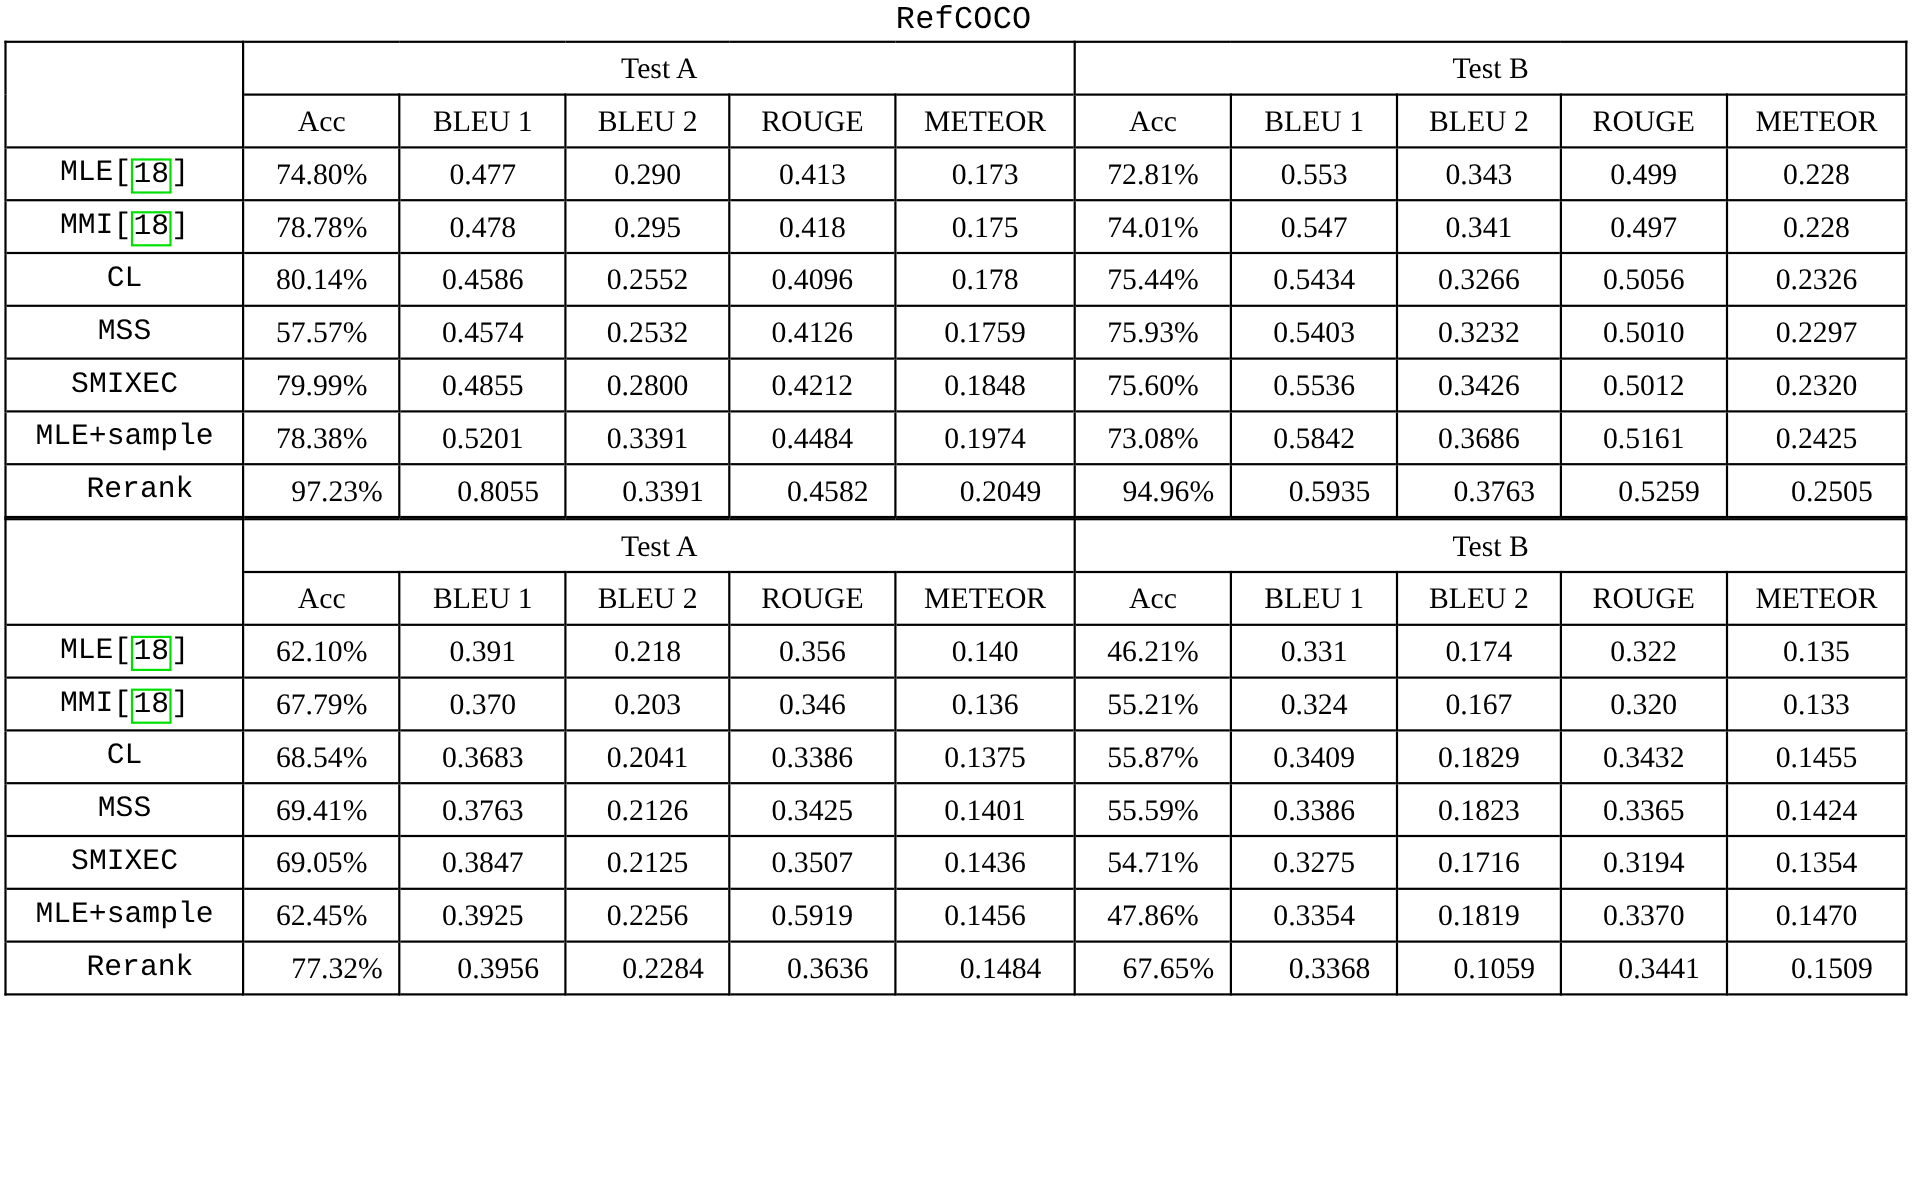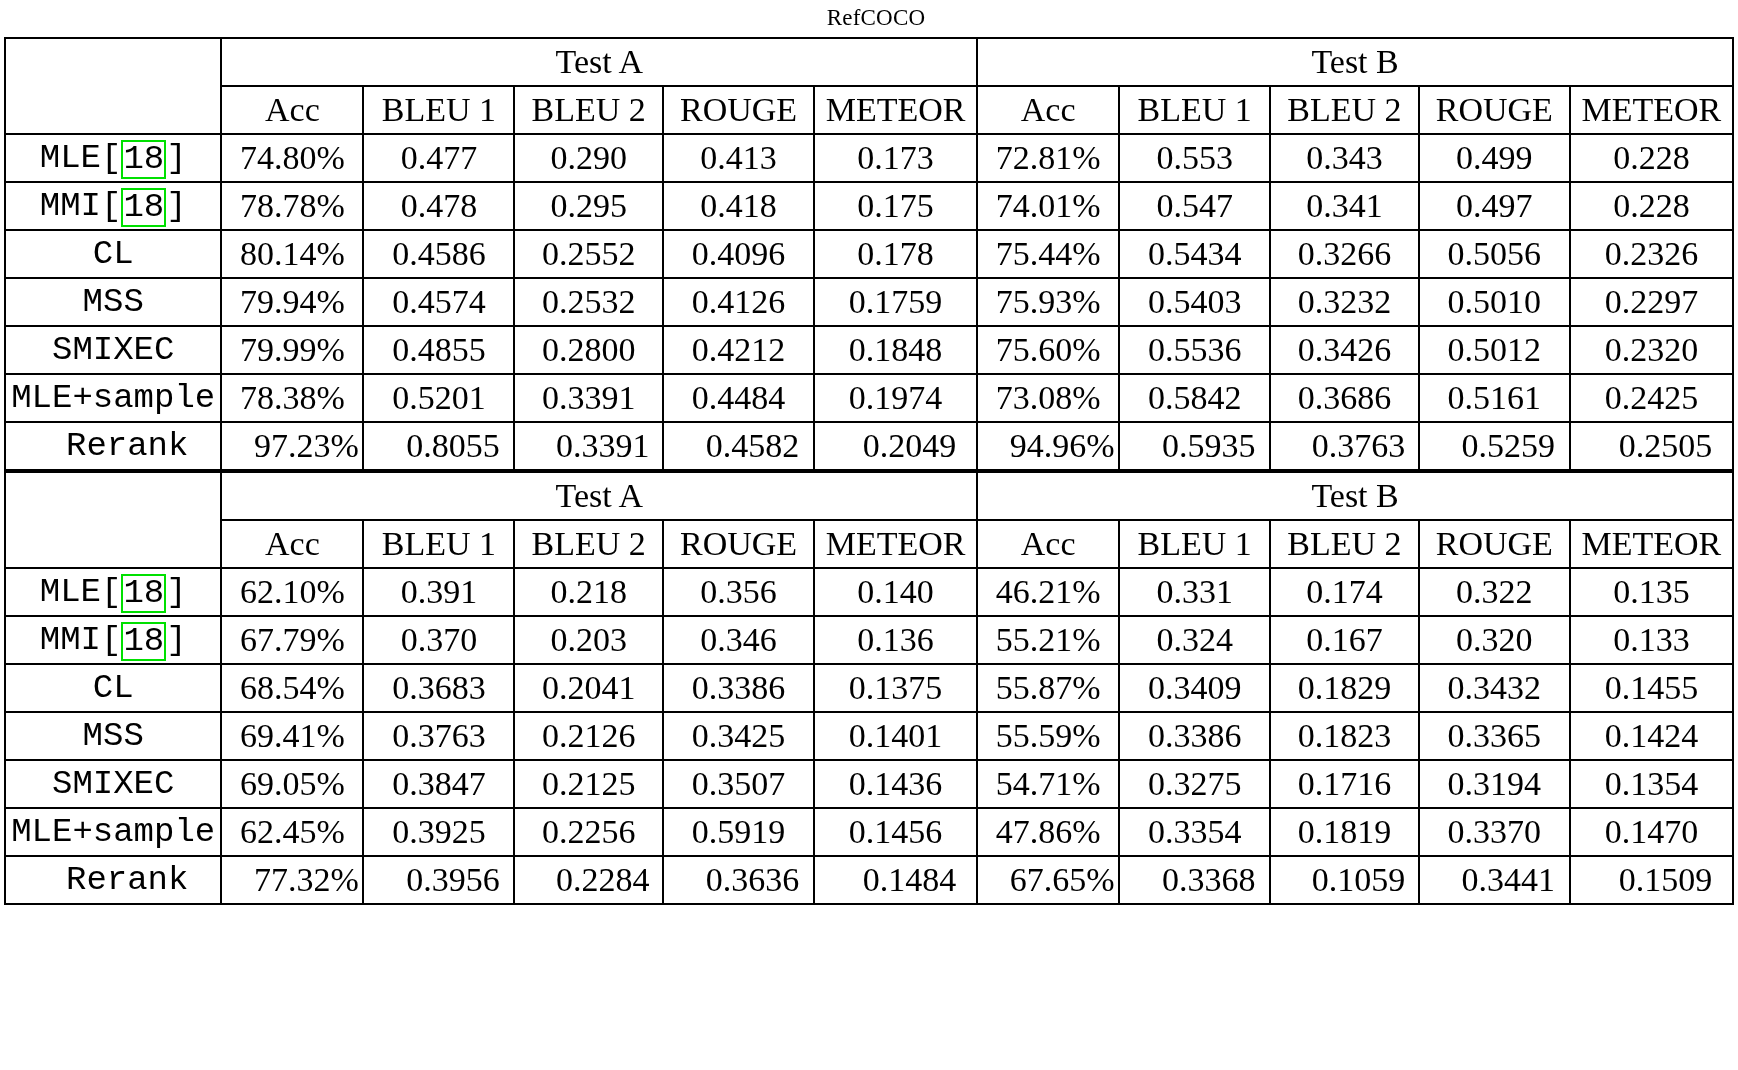--- a/index.html
+++ b/index.html
@@ -16,33 +16,33 @@
     overflow: hidden;
   }
   .page {
     width: 1738px;
     height: 1070px;
     position: relative;
     box-sizing: border-box;
   }
   .caption {
     text-align: center;
-    font-size: 23px;
+    font-size: 29px;
     line-height: 30px;
-    font-family: Liberation Serif, serif;
+    font-family: Liberation Mono, monospace;
     padding: 3px 0 4px 0;
     letter-spacing: 0.2px;
     margin-left: 14px;
   }
   table.restbl {
     border-collapse: collapse;
     width: 1730px;
     margin: 0 4px;
     table-layout: fixed;
-    font-size: 34px;
+    font-size: 27px;
     font-family: "Liberation Serif", "DejaVu Serif", serif;
   }
   table.restbl td,
   table.restbl th {
     font-weight: normal;
     padding: 0;
     vertical-align: middle;
     text-align: center;
     height: 46px;
     line-height: 44px;
@@ -157,21 +157,21 @@
             <td class="hr-top vl-right">0.4096</td>
             <td class="hr-top vl-right">0.178</td>
             <td class="hr-top vl-right">75.44%</td>
             <td class="hr-top vl-right">0.5434</td>
             <td class="hr-top vl-right">0.3266</td>
             <td class="hr-top vl-right bold">0.5056</td>
             <td class="hr-top vl-right bold">0.2326</td>
           </tr>
           <tr>
             <td class="rowname hr-top vl-left vl-right"><span>MSS</span></td>
-            <td class="hr-top vl-right">79.94%</td>
+            <td class="hr-top vl-right">57.57%</td>
             <td class="hr-top vl-right">0.4574</td>
             <td class="hr-top vl-right">0.2532</td>
             <td class="hr-top vl-right">0.4126</td>
             <td class="hr-top vl-right">0.1759</td>
             <td class="hr-top vl-right bold">75.93%</td>
             <td class="hr-top vl-right">0.5403</td>
             <td class="hr-top vl-right">0.3232</td>
             <td class="hr-top vl-right">0.5010</td>
             <td class="hr-top vl-right">0.2297</td>
           </tr>

